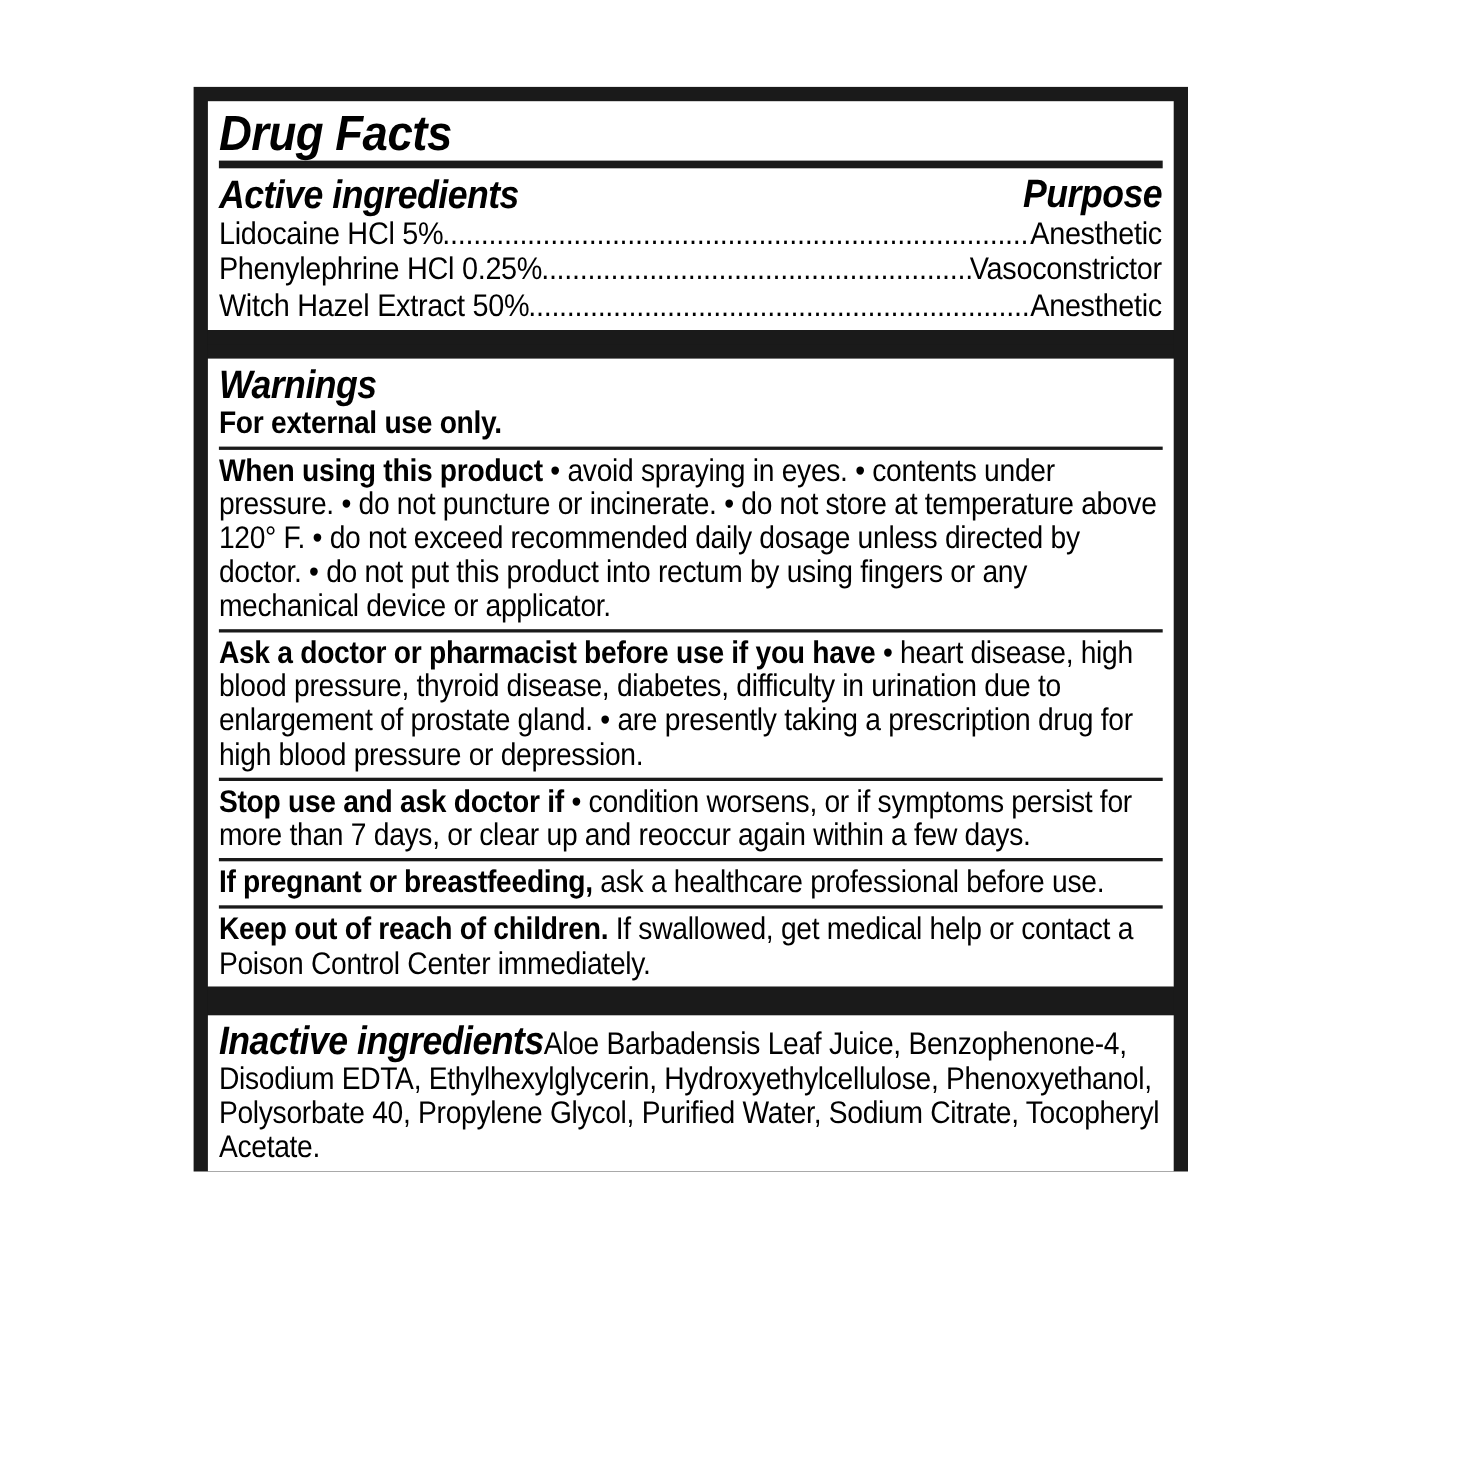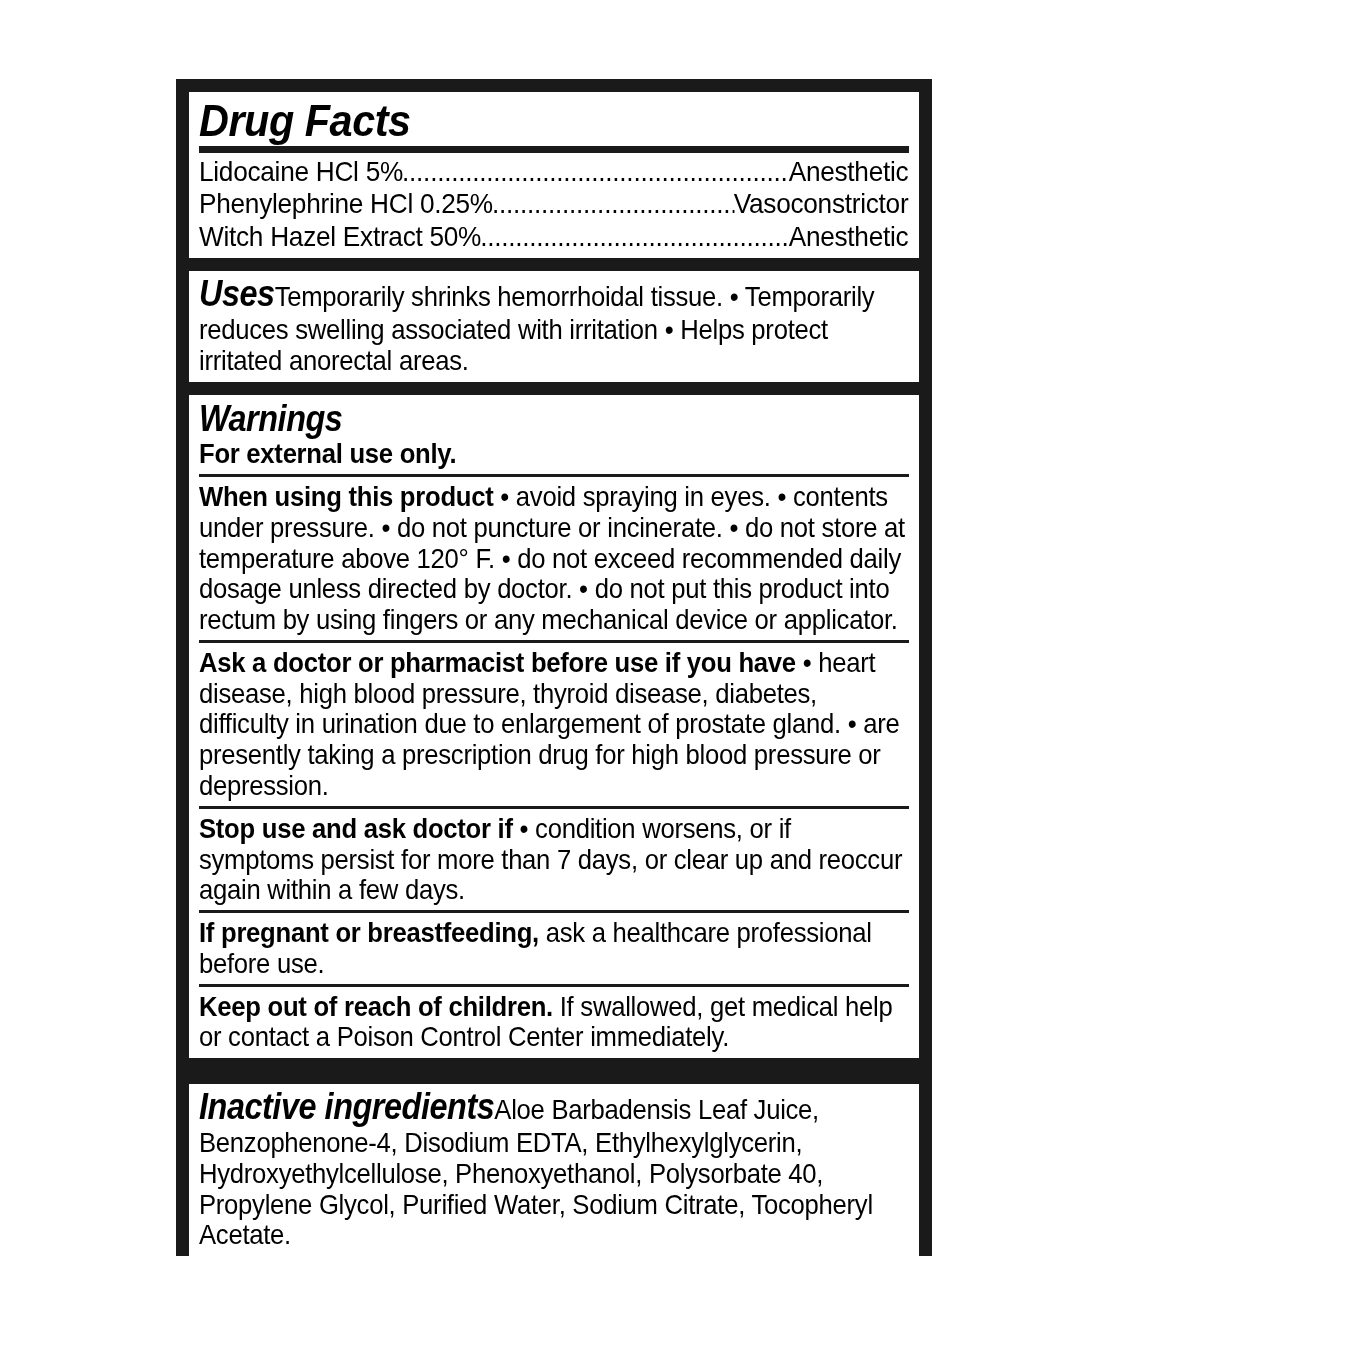--- a/index.html
+++ b/index.html
@@ -14,21 +14,21 @@
     position: relative;
     font-family: "Liberation Sans", sans-serif;
     -webkit-font-smoothing: antialiased;
   }
 
   
   #label-panel {
     position: absolute;
     left: 176px;
     top: 79px;
-    width: 756px;          
+    width: 904px;          
     box-sizing: border-box;
     background: #1a1a1a;   
     padding: 13px 13px 0 13px;
   }
 
   
   .panel-inner {
     background: #1a1a1a;
   }
 
@@ -146,20 +146,24 @@
 </head>
 <body>
 
 <div id="label-panel">
   <div class="panel-inner">
 
     <div class="block">
       <div class="t-drugfacts">Drug Facts</div>
       <div class="rule-title"></div>
 
+      <div class="hdr-row">
+        <div class="t-section">Active ingredients</div>
+        <div class="hdr-right">Purpose</div>
+      </div>
 
       <div>
         <div class="ai-row">
           <span class="ai-name">Lidocaine HCl 5%</span>
           <span class="ai-dots">..............................................................................................................</span>
           <span class="ai-purpose">Anesthetic</span>
         </div>
         <div class="ai-row">
           <span class="ai-name">Phenylephrine HCl 0.25%</span>
           <span class="ai-dots">..............................................................................................................</span>
@@ -168,25 +172,20 @@
         <div class="ai-row">
           <span class="ai-name">Witch Hazel Extract 50%</span>
           <span class="ai-dots">..............................................................................................................</span>
           <span class="ai-purpose">Anesthetic</span>
         </div>
       </div>
     </div>
 
     <div class="gap-thick"></div>
 
-    <div class="block">
-      <div class="t-body">
-        <span class="inline-sec">Uses</span><span>Temporarily shrinks hemorrhoidal tissue. • Temporarily reduces swelling associated with irritation • Helps protect irritated anorectal areas.</span>
-      </div>
-    </div>
 
     <div class="gap-thick"></div>
 
     <div class="block">
       <div class="t-section-blk">Warnings</div>
       <div class="t-body"><b>For external use only.</b></div>
 
       <div class="rule-thin"></div>
       <div class="t-body">
         <b>When using this product</b><span> • avoid spraying in eyes. • contents under pressure.  • do not puncture or incinerate. • do not store at temperature above 120° F. • do not exceed recommended daily dosage unless directed by doctor. • do not put this product into rectum by using fingers or any mechanical device or applicator.</span>

